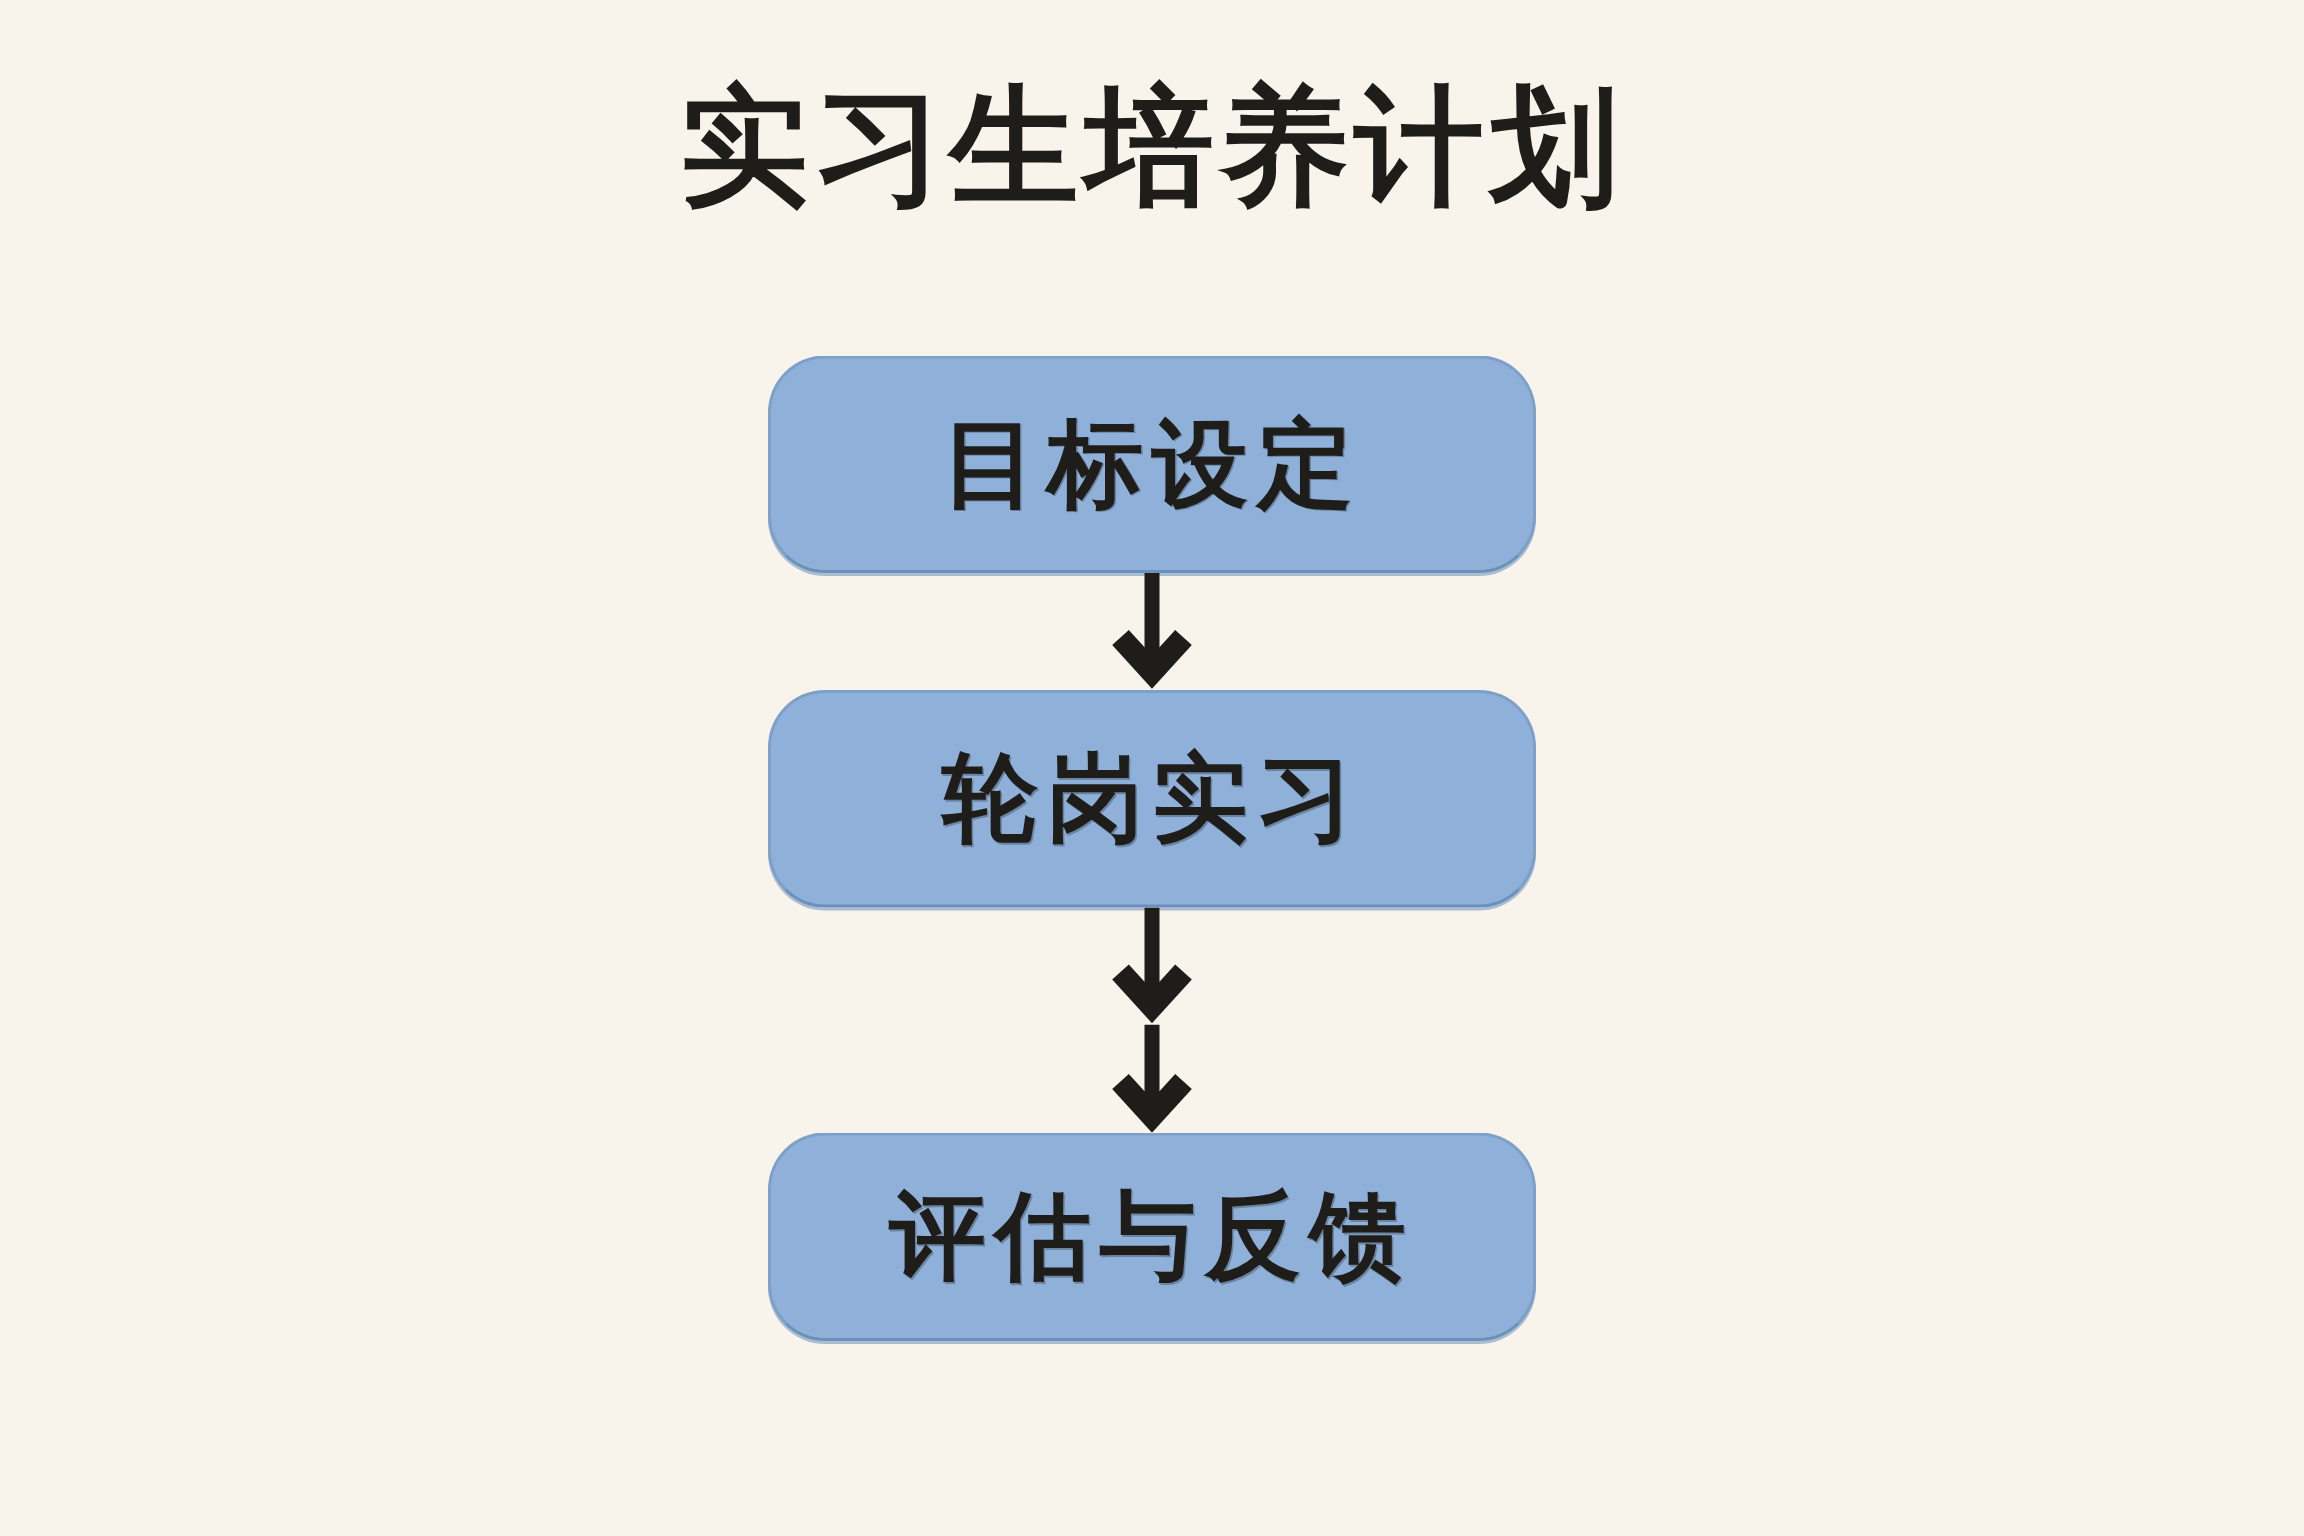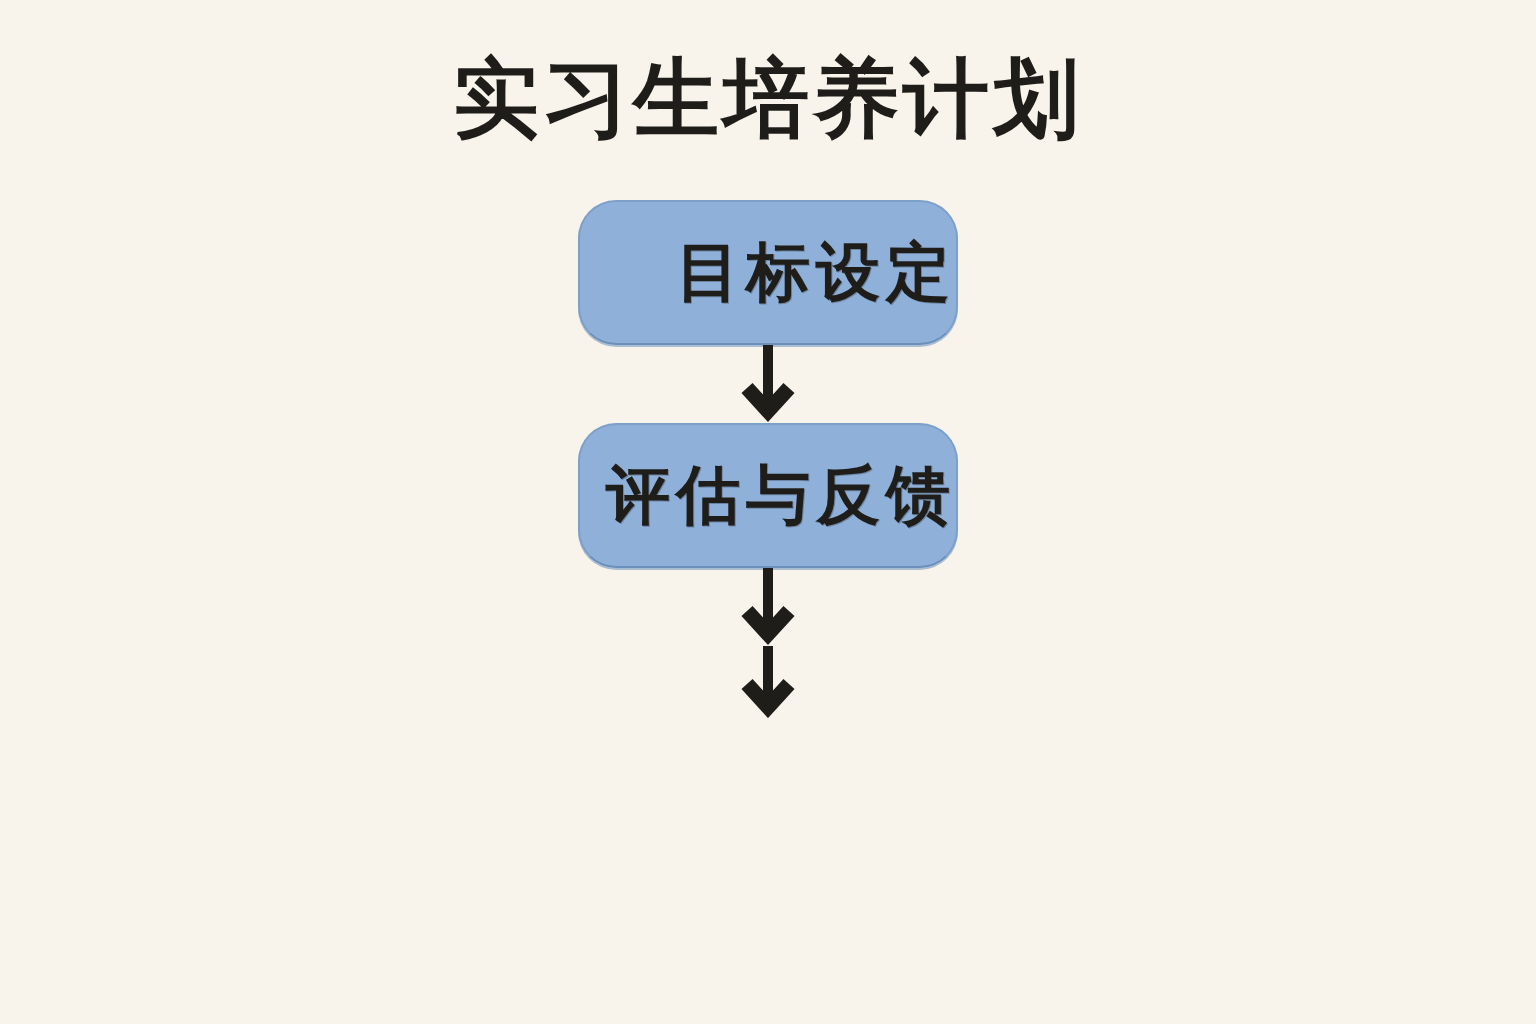--- a/index.html
+++ b/index.html
@@ -19,49 +19,50 @@
     background: var(--bg);
     font-family: "Liberation Sans", "DejaVu Sans", sans-serif;
     color: var(--ink);
   }
   .canvas {
     width: 1536px;
     height: 1024px;
     display: flex;
     flex-direction: column;
     align-items: center;
+    gap: 37px;
   }
   .title {
     margin-top: 42px;
     height: 112px;
     line-height: 112px;
     font-size: 86px;
     font-weight: 900;
     letter-spacing: 4px;
     color: var(--ink);
     text-align: center;
     white-space: nowrap;
   }
   .flow {
     margin-top: 46px;
     display: flex;
     flex-direction: column;
     align-items: center;
   }
   .step-box {
-    width: 380px;
+    width: 512px;
     height: 145px;
     background: var(--box-fill);
     border: 2px solid var(--box-edge);
     border-bottom-color: var(--box-edge-dark);
     border-radius: 38px;
     box-shadow: 0 2px 0 rgba(108, 144, 188, 0.55);
     display: flex;
     align-items: center;
-    justify-content: flex-end;
+    justify-content: center;
   }
   .step-box.last {
     height: 139px;
   }
   .step-label {
     font-size: 64px;
     font-weight: 900;
     letter-spacing: 6px;
     color: var(--ink);
     white-space: nowrap;
@@ -89,33 +90,36 @@
     </div>
 
     <div class="arrow">
       <svg viewBox="0 0 64 78" xmlns="http://www.w3.org/2000/svg">
         <line x1="32" y1="0" x2="32" y2="58" stroke="#1F1D1A" stroke-width="10"></line>
         <polyline points="11,43 32,66 53,43" fill="none" stroke="#1F1D1A" stroke-width="15" stroke-linejoin="miter"></polyline>
       </svg>
     </div>
 
     <div class="step-box">
-      <span class="step-label">评估与反馈</span>
+      <span class="step-label">轮岗实习</span>
     </div>
 
     <div class="arrow">
       <svg viewBox="0 0 64 78" xmlns="http://www.w3.org/2000/svg">
         <line x1="32" y1="0" x2="32" y2="58" stroke="#1F1D1A" stroke-width="10"></line>
         <polyline points="11,43 32,66 53,43" fill="none" stroke="#1F1D1A" stroke-width="15" stroke-linejoin="miter"></polyline>
       </svg>
     </div>
 
 
     <div class="arrow short">
       <svg viewBox="0 0 64 72" xmlns="http://www.w3.org/2000/svg">
         <line x1="32" y1="0" x2="32" y2="52" stroke="#1F1D1A" stroke-width="10"></line>
         <polyline points="11,38 32,61 53,38" fill="none" stroke="#1F1D1A" stroke-width="15" stroke-linejoin="miter"></polyline>
       </svg>
     </div>
 
+    <div class="step-box last">
+      <span class="step-label">评估与反馈</span>
+    </div>
 
   </div>
 </div>
 
 </body></html>

